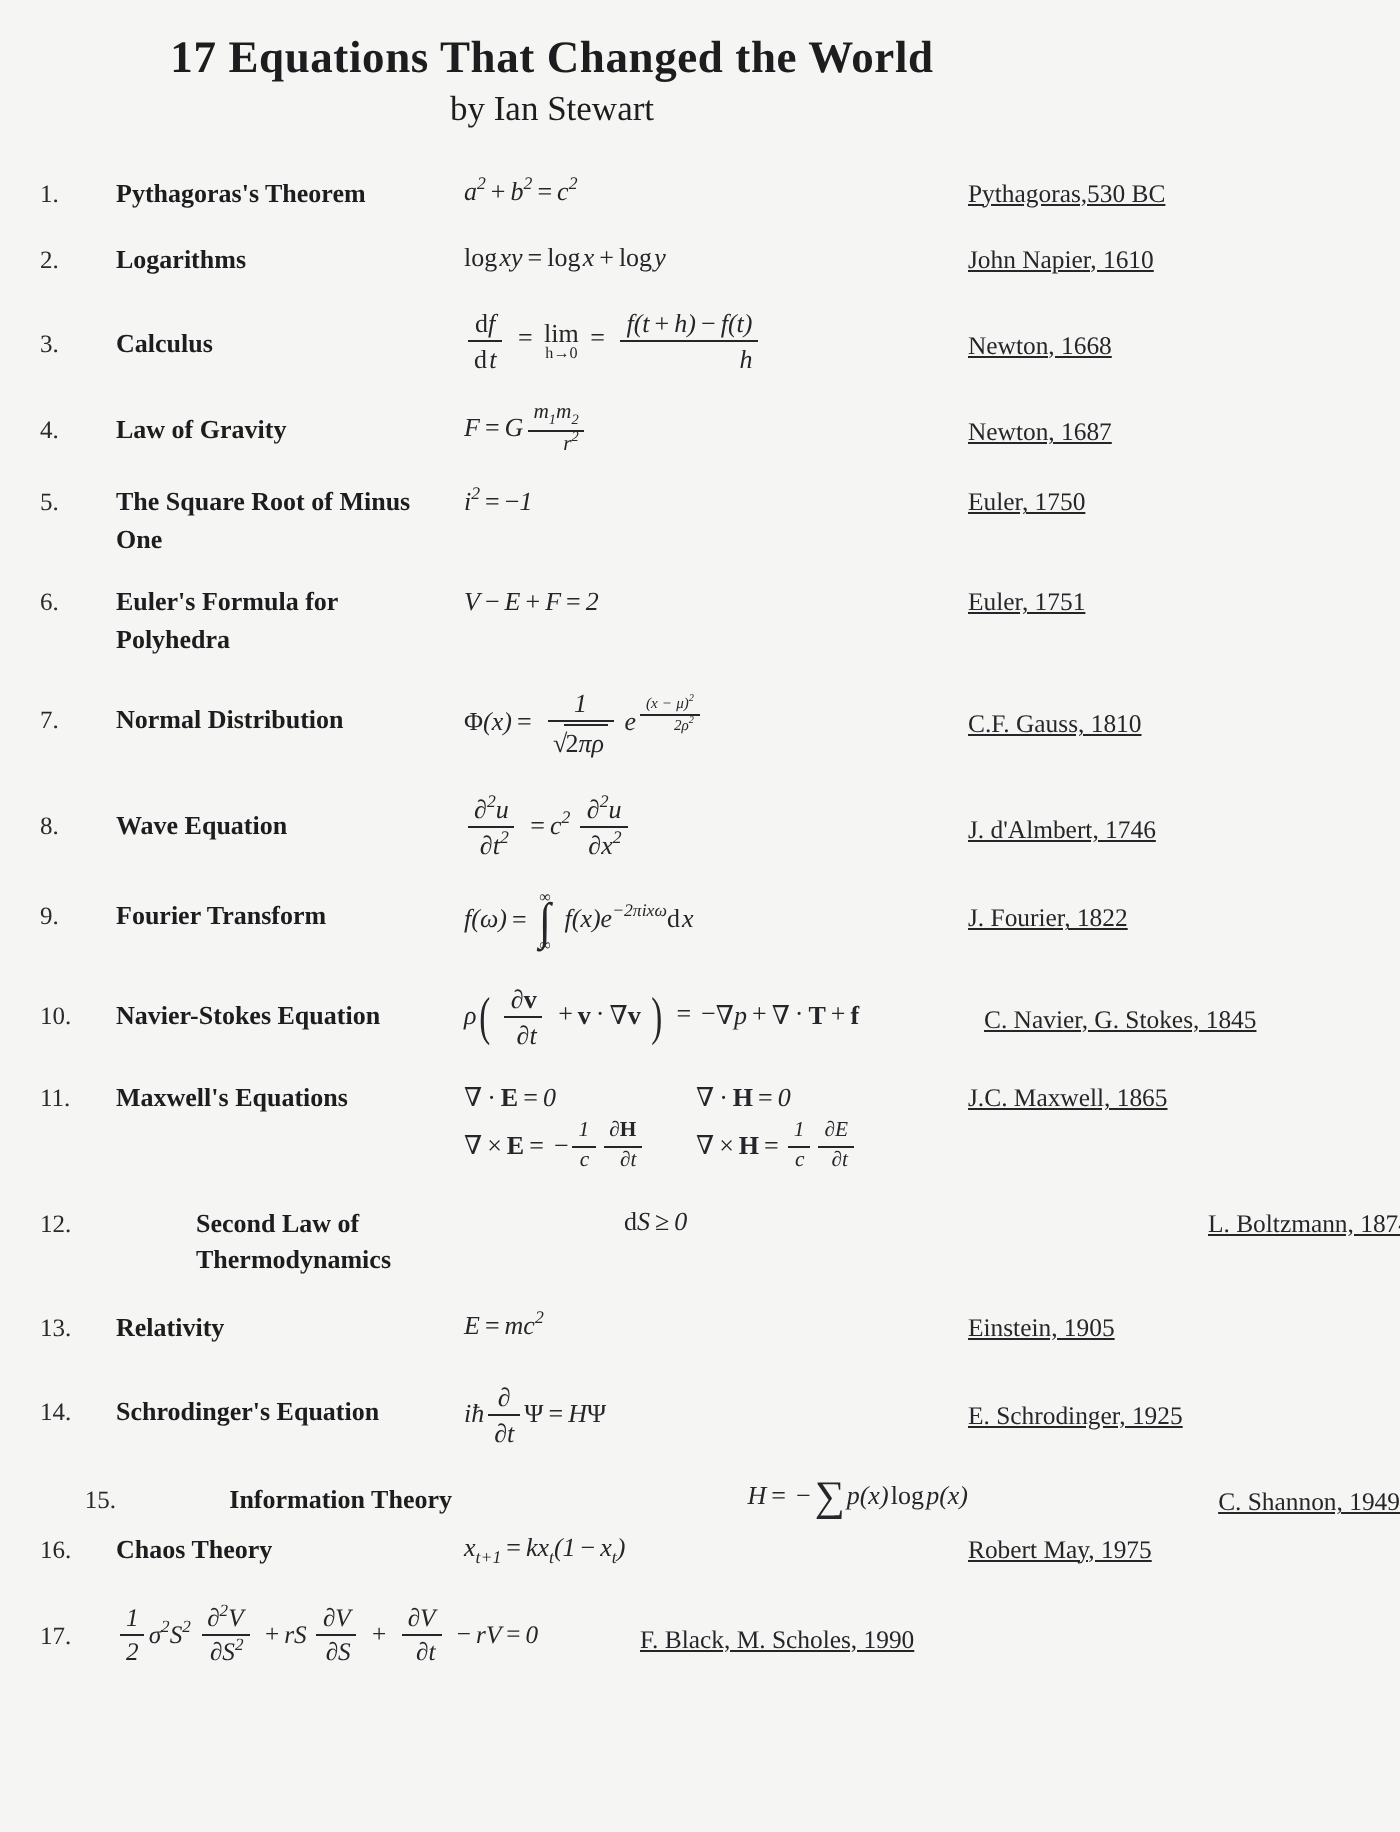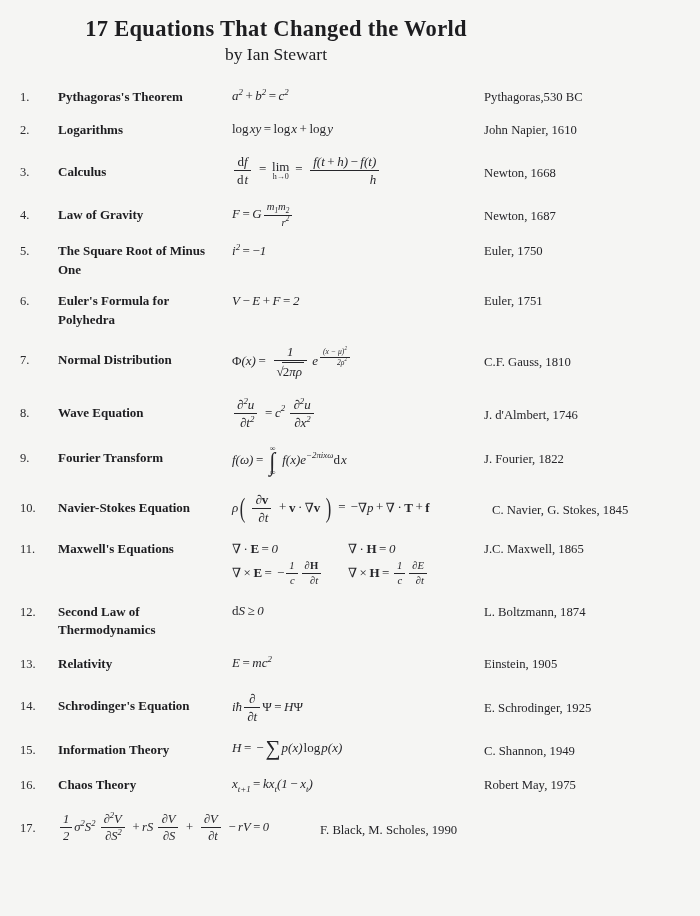--- a/index.html
+++ b/index.html
@@ -79,20 +79,21 @@
     box-sizing: border-box;
     color: #26262a;
   }
   .col-src {
     flex: 1 1 auto;
     font-size: 12.7px;
     line-height: 1.35;
     padding-top: 2px;
     color: #26262a;
     white-space: nowrap;
+    text-decoration: underline;
   }
 
   
   .math {
     font-family: "Liberation Serif", "DejaVu Serif", serif;
     font-style: italic;
     white-space: nowrap;
     display: inline-block;
     vertical-align: middle;
   }
@@ -313,21 +314,21 @@
           <div><span class="math"><span class="rm">∇</span><span class="op">·</span><span class="bf">H</span><span class="op">=</span>0</span></div>
         </div>
         <div class="eq-pair" style="margin-top:2px;">
           <div><span class="math"><span class="rm">∇</span><span class="op">×</span><span class="bf">E</span><span class="op">=</span><span class="op" style="padding-right:0;">−</span><span class="frac small"><span class="num">1</span><span class="den">c</span></span><span class="frac small"><span class="num">∂<span class="bf">H</span></span><span class="den">∂t</span></span></span></div>
           <div><span class="math"><span class="rm">∇</span><span class="op">×</span><span class="bf">H</span><span class="op">=</span><span class="frac small"><span class="num">1</span><span class="den">c</span></span><span class="frac small"><span class="num">∂E</span><span class="den">∂t</span></span></span></div>
         </div>
       </div>
       <div class="col-src">J.C. Maxwell, 1865</div>
     </li>
 
-    <li class="eq-row" style="margin-bottom:14px;">
+    <li class="eq-row" style="margin-bottom:14px;gap:40px;">
       <div class="col-num">12.</div>
       <div class="col-name">Second Law of Thermodynamics</div>
       <div class="col-eq">
         <span class="math"><span class="rm">d</span>S<span class="op">≥</span>0</span>
       </div>
       <div class="col-src">L. Boltzmann, 1874</div>
     </li>
 
     <li class="eq-row" style="margin-bottom:14px;">
       <div class="col-num">13.</div>
@@ -340,21 +341,21 @@
 
     <li class="eq-row" style="margin-bottom:14px;">
       <div class="col-num" style="padding-top:8px;">14.</div>
       <div class="col-name" style="padding-top:7px;">Schrodinger's Equation</div>
       <div class="col-eq">
         <span class="math">iħ<span class="frac"><span class="num">∂</span><span class="den">∂t</span></span><span class="up">Ψ</span><span class="op">=</span>H<span class="up">Ψ</span></span>
       </div>
       <div class="col-src" style="padding-top:10px;">E. Schrodinger, 1925</div>
     </li>
 
-    <li class="eq-row" style="margin-bottom:14px;">
+    <li class="eq-row" style="margin-bottom:4px;text-align:right;">
       <div class="col-num" style="padding-top:4px;">15.</div>
       <div class="col-name" style="padding-top:3px;">Information Theory</div>
       <div class="col-eq">
         <span class="math">H<span class="op">=</span><span class="op" style="padding-right:1px;">−</span><span class="bigsum">∑</span>p(x) <span class="rm">log</span> p(x)</span>
       </div>
       <div class="col-src" style="padding-top:5px;">C. Shannon, 1949</div>
     </li>
 
     <li class="eq-row" style="margin-bottom:14px;">
       <div class="col-num">16.</div>

